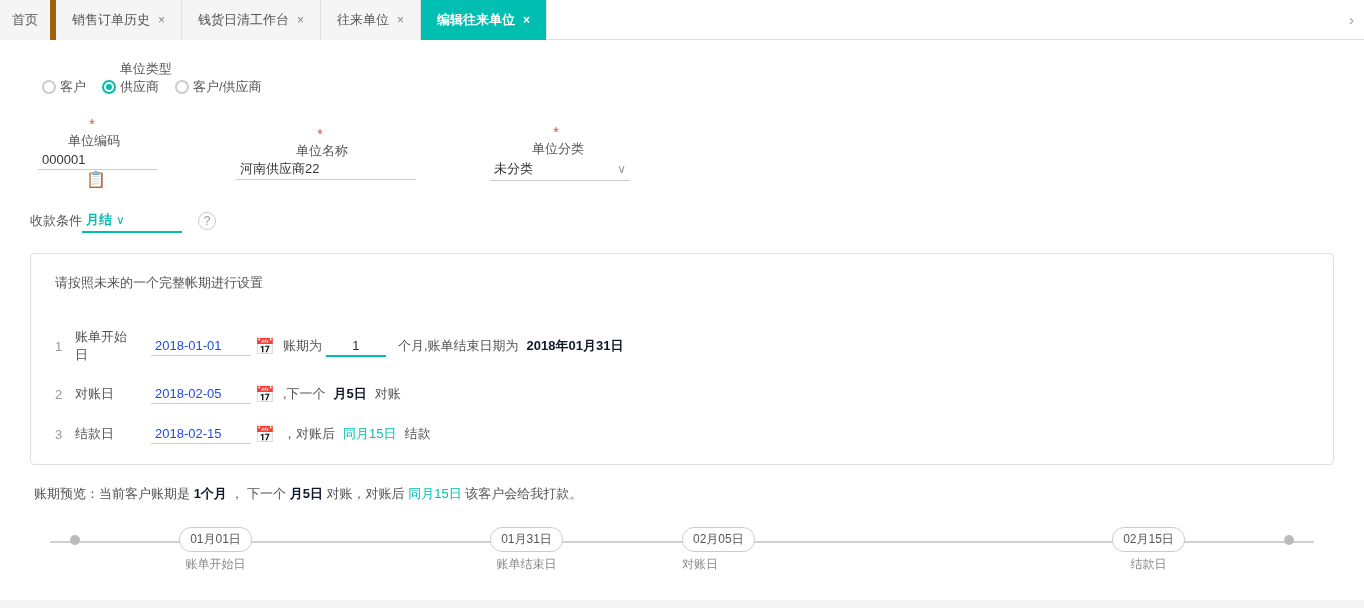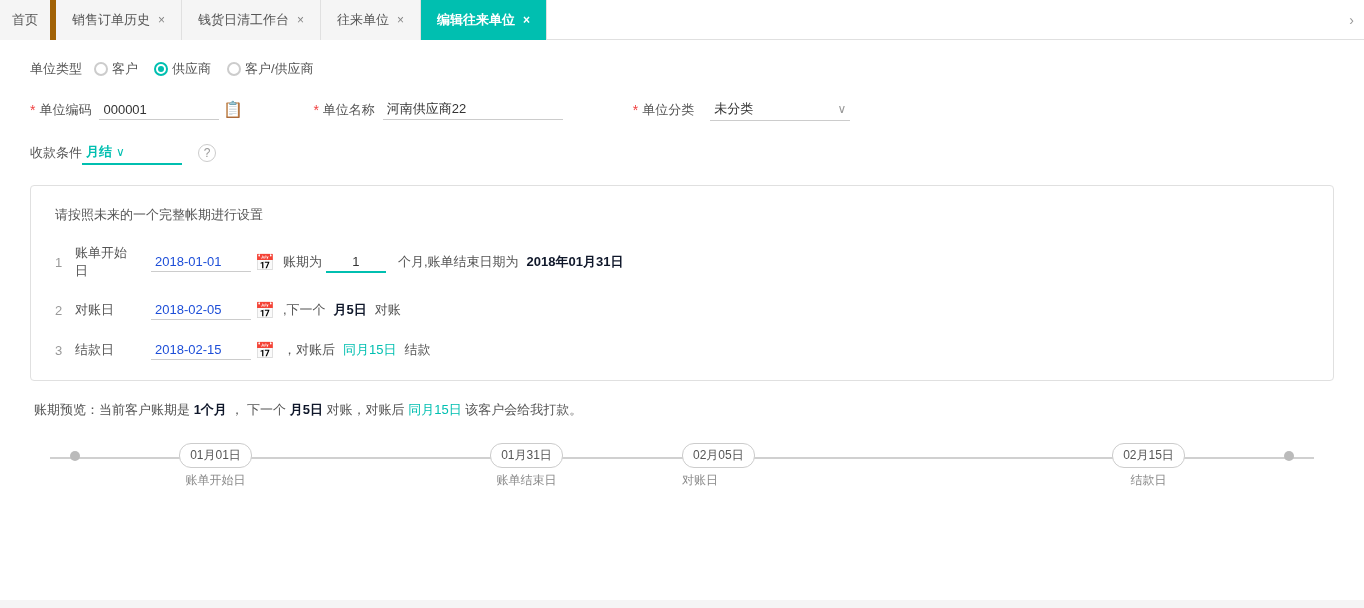--- a/index.html
+++ b/index.html
@@ -70,20 +70,21 @@
     
     .form-row {
       display: flex;
       align-items: center;
       margin-bottom: 20px;
     }
     .form-group {
       display: flex;
       align-items: center;
       margin-right: 30px;
+      flex-direction: column;
     }
     .form-label {
       color: #555;
       font-size: 13px;
       white-space: nowrap;
     }
     .required-star {
       color: #f04040;
       margin-right: 4px;
     }
@@ -198,21 +199,21 @@
     
     .period-card {
       border: 1px solid #e0e0e0;
       border-radius: 4px;
       padding: 20px 24px;
       margin-bottom: 20px;
     }
     .period-hint {
       font-size: 13px;
       color: #555;
-      margin-bottom: 20px;
+      margin-bottom: 36px;
     }
     .period-row {
       display: flex;
       align-items: center;
       margin-bottom: 20px;
     }
     .period-num {
       width: 20px;
       color: #999;
       font-size: 13px;
@@ -353,21 +354,21 @@
       <span class="calendar-icon">📋</span>
     </div>
     <div class="form-group" style="margin-left: 40px;">
       <span class="required-star">*</span>
       <span class="form-label">单位名称</span>
       <input type="text" class="text-input unit-name-input" style="margin-left: 8px;" value="河南供应商22">
     </div>
     <div class="form-group" style="margin-left: 40px;">
       <span class="required-star">*</span>
       <span class="form-label">单位分类</span>
-      <div class="select-wrapper" style="margin-left: 16px;">
+      <div class="select-wrapper" style="margin-left: 4px;">
         <span class="select-text">未分类</span>
         <span class="select-arrow">∨</span>
       </div>
     </div>
   </div>
 
   <div class="payment-row">
     <span class="form-label">收款条件</span>
     <div class="payment-select" style="">
       <span class="payment-text">月结</span>

